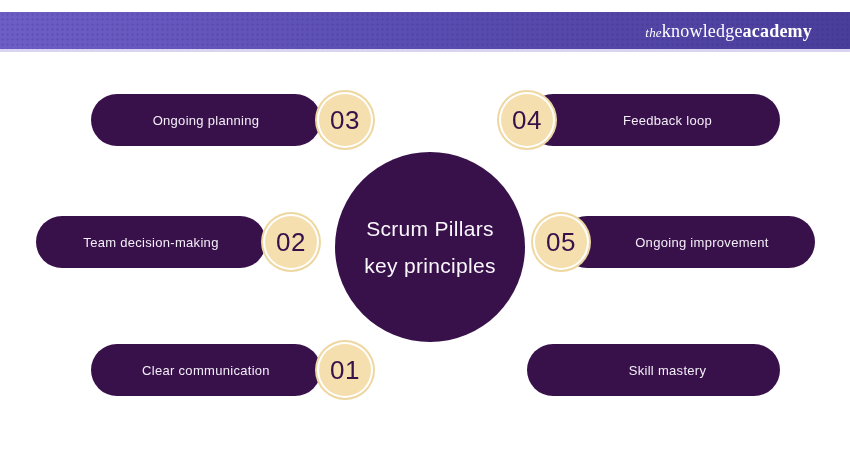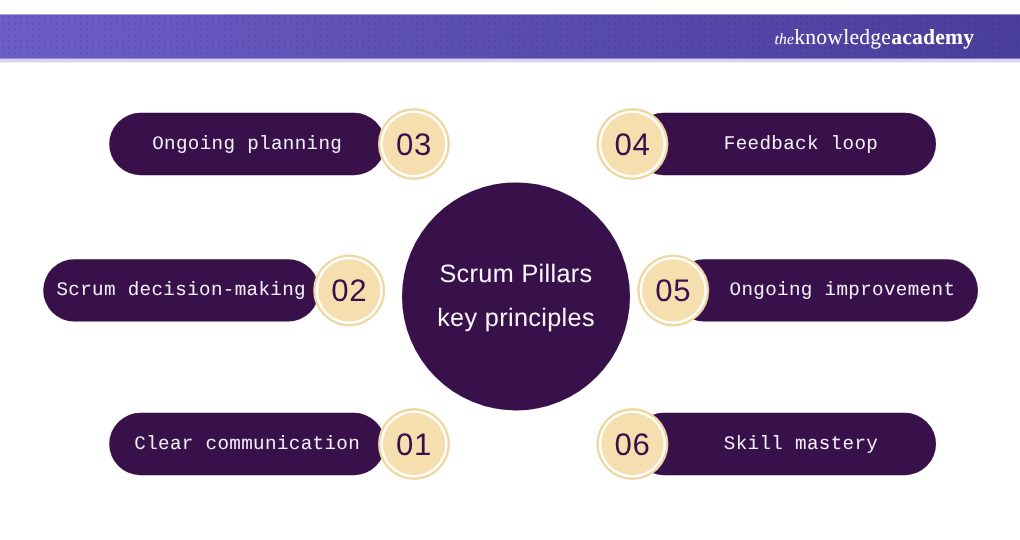--- a/index.html
+++ b/index.html
@@ -66,25 +66,24 @@
     border-radius: 26px;
     background: #38114b;
     display: flex;
     align-items: center;
     justify-content: center;
     z-index: 1;
     box-sizing: border-box;
   }
   .pill-label {
     color: #f4eef8;
-    font-size: 16px;
+    font-size: 13px;
     font-weight: 500;
     letter-spacing: 0.3px;
     white-space: nowrap;
-    font-family: Liberation Mono, monospace;
   }
   .badge {
     position: absolute;
     width: 52px; height: 52px;
     border-radius: 50%;
     background: #f5dfae;
     box-shadow: 0 0 0 2px #ffffff, 0 0 0 4px #eed7a0;
     display: flex;
     align-items: center;
     justify-content: center;
@@ -139,21 +138,21 @@
   </div>
 
   <div class="pill pill-04">
     <span class="pill-label">Feedback loop</span>
   </div>
   <div class="badge badge-04">
     <span class="badge-number">04</span>
   </div>
 
   <div class="pill pill-02">
-    <span class="pill-label">Scrum decision-making</span>
+    <span class="pill-label">Team decision-making</span>
   </div>
   <div class="badge badge-02">
     <span class="badge-number">02</span>
   </div>
 
   <div class="pill pill-05">
     <span class="pill-label">Ongoing improvement</span>
   </div>
   <div class="badge badge-05">
     <span class="badge-number">05</span>
@@ -162,17 +161,14 @@
   <div class="pill pill-01">
     <span class="pill-label">Clear communication</span>
   </div>
   <div class="badge badge-01">
     <span class="badge-number">01</span>
   </div>
 
   <div class="pill pill-06">
     <span class="pill-label">Skill mastery</span>
   </div>
-  <div class="badge badge-06">
-    <span class="badge-number">06</span>
-  </div>
 
 </div>
 
 </body></html>

